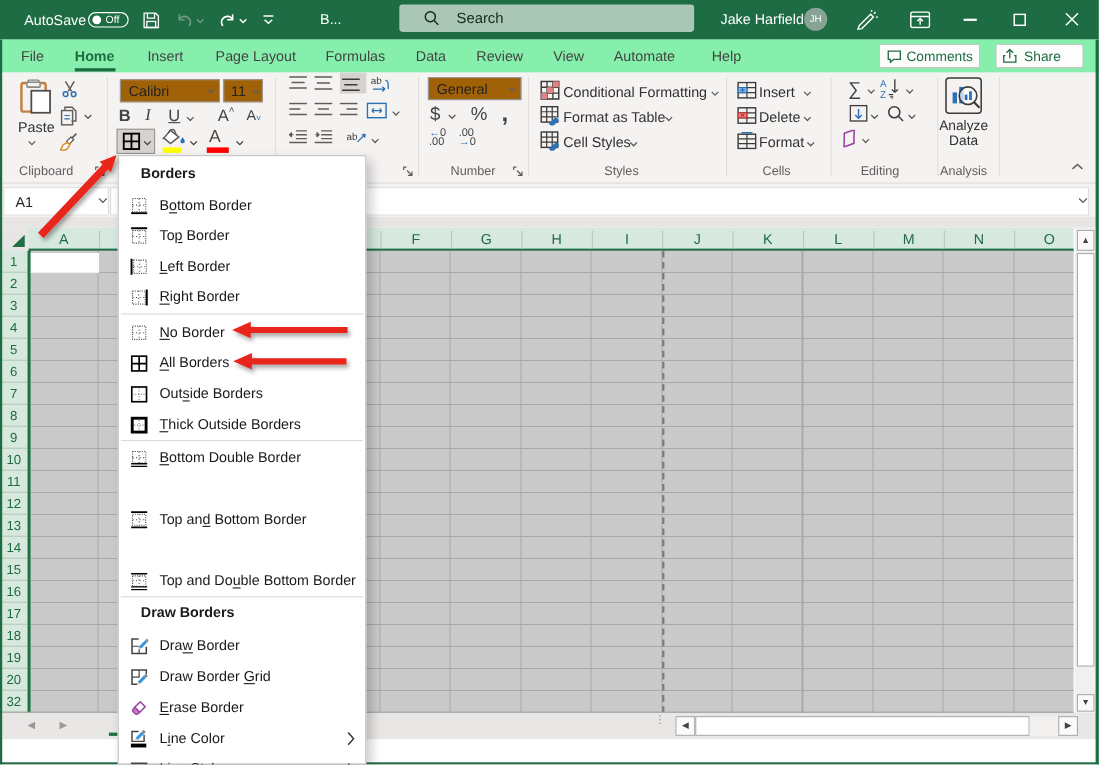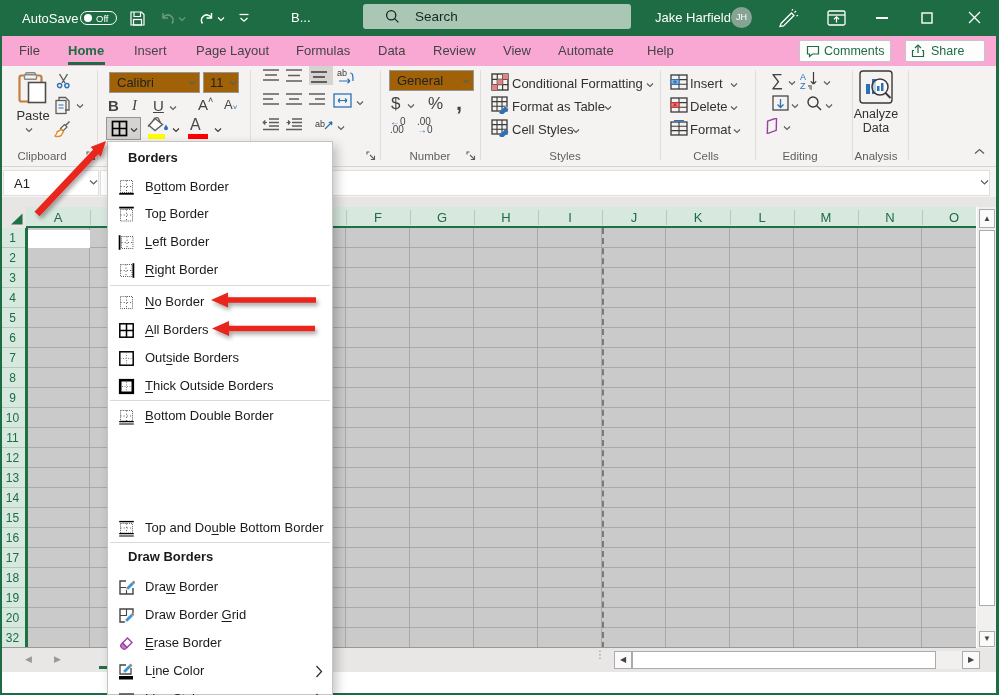--- a/index.html
+++ b/index.html
@@ -13,21 +13,21 @@
   #pill { left:80px; top:11px; width:37px; height:14px; border:1px solid #fff; border-radius:7px; }
   #pilldot { left:3px; top:2px; width:8px; height:8px; border-radius:50%; background:#fff; }
   #pilloff { left:15px; top:1px; font-size:9.5px; color:#fff; }
   #doctitle { left:291px; top:10px; font-size:13px; color:#fff; }
   #searchbox { left:363px; top:4px; width:268px; height:25px; background:#a9c7b4; border-radius:3px; }
   #searchtxt { left:52px; top:5px; font-size:13.5px; color:#17281d; }
   #username { left:655px; top:10px; font-size:13px; color:#fff; }
   #jhcircle { left:731px; top:7px; width:21px; height:21px; border-radius:50%; background:#87a394; color:#fff; font-size:9px; text-align:center; line-height:21px; }
 
   
-  #tabrow { left:0; top:36px; width:999px; height:30px; background:#f9a8d4; }
+  #tabrow { left:0; top:36px; width:999px; height:30px; background:#86efac; }
   .tab { position:absolute; top:7px; font-size:13px; color:#444; }
   #hometab { color:#1e6c43; font-weight:bold; }
   #homeunderline { left:68px; top:26px; width:37px; height:3px; background:#1e6c43; }
   .topbtn { position:absolute; top:4px; height:22px; border:1px solid #c8c6c4; border-radius:2px; background:#fdfdfd; font-size:12.5px; color:#1e6c43; line-height:20px; }
 
   
   #ribbon { left:0; top:66px; width:999px; height:101px; background:#f5f3f2; border-bottom:1px solid #d8d6d5; }
   .gsep { position:absolute; top:4px; width:1px; height:90px; background:#e0dedc; }
   .glabel { position:absolute; top:84px; font-size:11.5px; color:#605e5c; text-align:center; }
   .launcher { position:absolute; top:84px; width:10px; height:10px; }
@@ -654,20 +654,30 @@
  <div class="mitem" style="top:259.5px">
       <svg class="mico" viewBox="0 0 17 17" fill="none">
         <g stroke="#555" stroke-width="1" stroke-dasharray="1 1.1">
           <rect x="2.5" y="2.5" width="12" height="10.5"></rect>
           <path d="M8.5 2.5 V13 M2.5 8 H14.5" stroke-dasharray="1 2.2"></path>
         </g>
         <path d="M1.2 13.6 H15.8 M1.2 16 H15.8" stroke="#000" stroke-width="1.2"></path>
       </svg>
       <div class="mtxt"><u>B</u>ottom Double Border</div>
     </div>
+ <div class="mitem" style="top:315.5px">
+      <svg class="mico" viewBox="0 0 17 17" fill="none">
+        <g stroke="#555" stroke-width="1" stroke-dasharray="1 1.1">
+          <rect x="2.5" y="3.5" width="12" height="10"></rect>
+          <path d="M8.5 3.5 V13.5 M2.5 8.5 H14.5" stroke-dasharray="1 2.2"></path>
+        </g>
+        <path d="M1.2 1.6 H15.8 M1.2 15.4 H15.8" stroke="#000" stroke-width="1.6"></path>
+      </svg>
+      <div class="mtxt">Top an<u>d</u> Bottom Border</div>
+    </div>
  <div class="mitem" style="top:371.5px">
       <svg class="mico" viewBox="0 0 17 17" fill="none">
         <g stroke="#555" stroke-width="1" stroke-dasharray="1 1.1">
           <rect x="2.5" y="3.5" width="12" height="9.5"></rect>
           <path d="M8.5 3.5 V13 M2.5 8 H14.5" stroke-dasharray="1 2.2"></path>
         </g>
         <path d="M1.2 1.6 H15.8" stroke="#000" stroke-width="1.4"></path>
         <path d="M1.2 13.6 H15.8 M1.2 16 H15.8" stroke="#000" stroke-width="1.2"></path>
       </svg>
       <div class="mtxt">Top and Do<u>u</u>ble Bottom Border</div>

